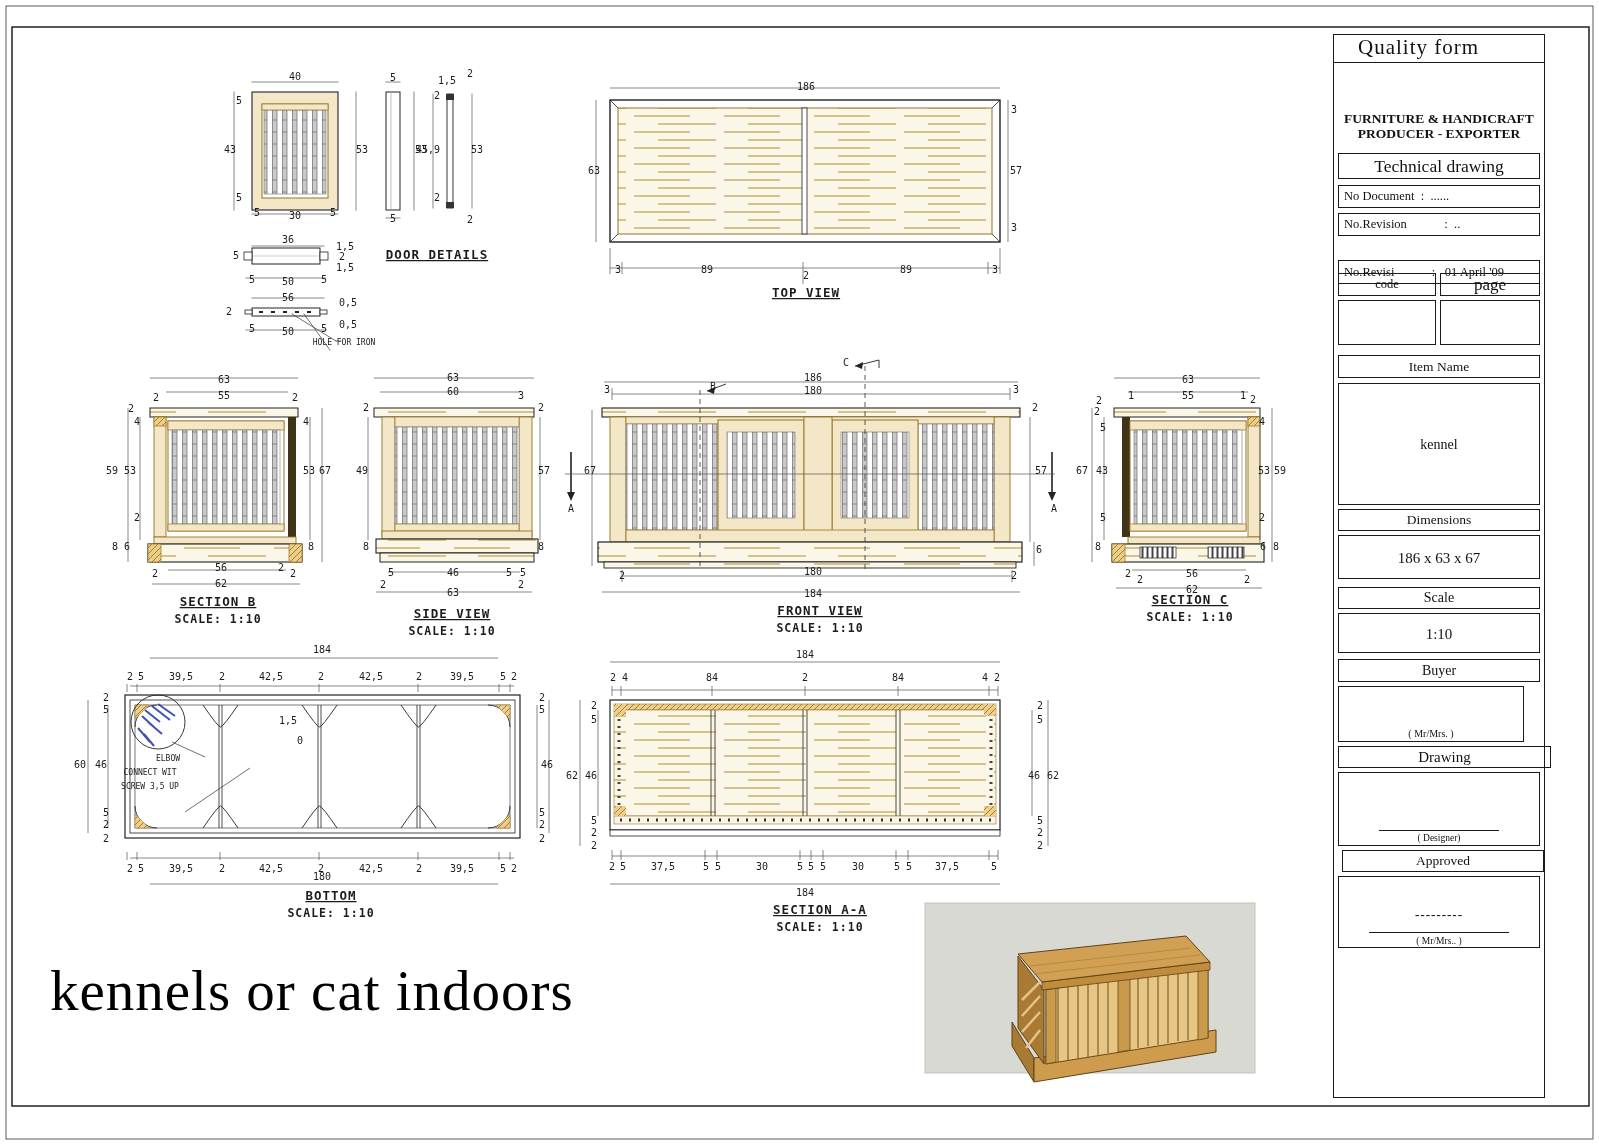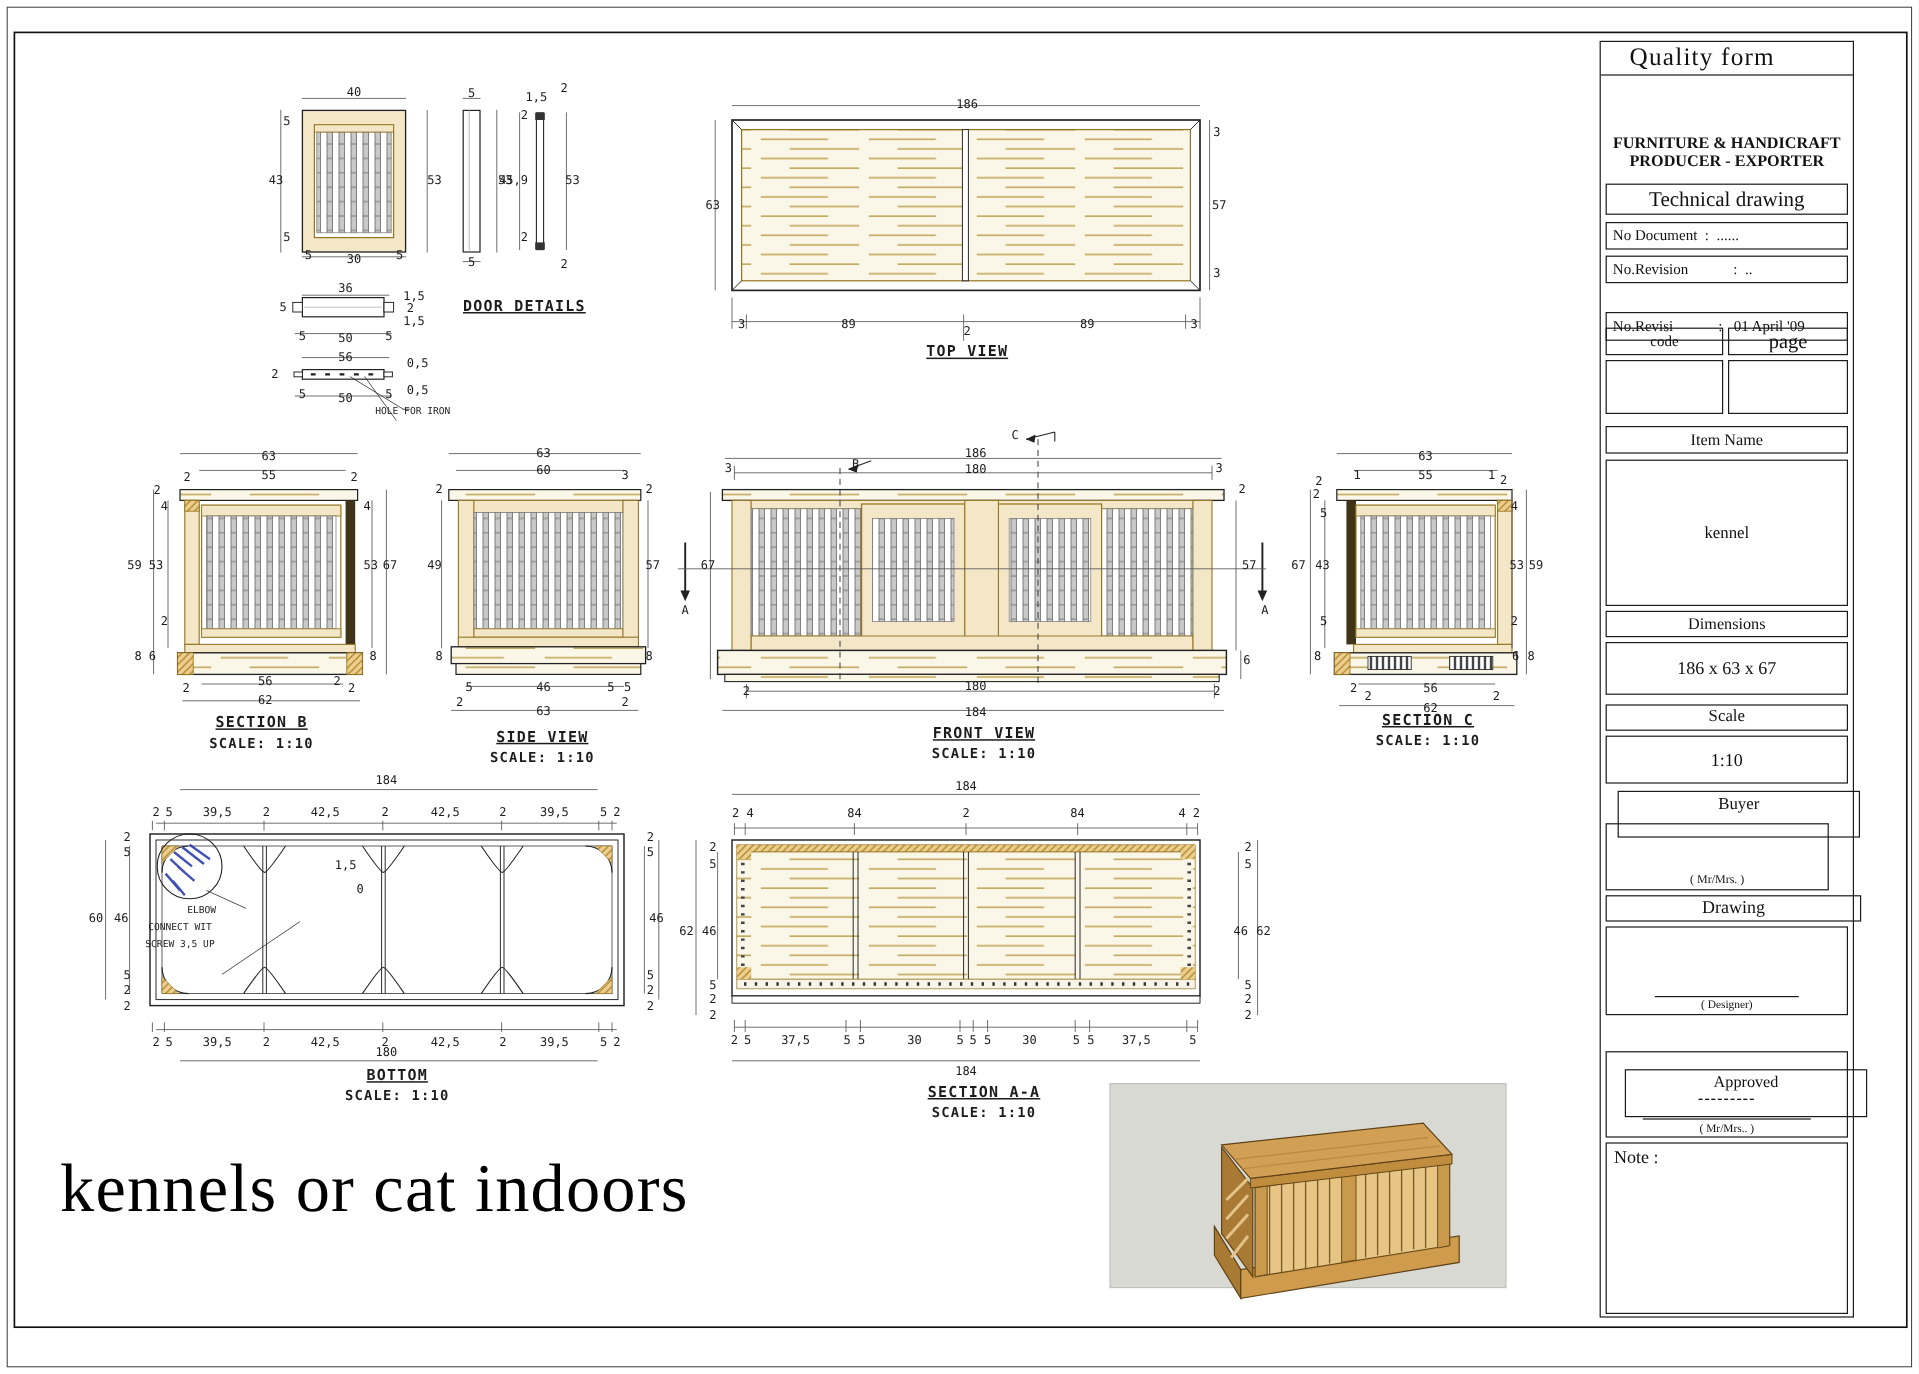--- a/index.html
+++ b/index.html
@@ -453,34 +453,33 @@
   <div class="tbrow bordered ctr" style="left:4px;top:238px;width:98px;height:23px;font-size:12.5px;line-height:21px;">code</div>
   <div class="tbrow bordered ctr" style="left:106px;top:238px;width:100px;height:23px;font-size:17px;line-height:21px;">page</div>
   <div class="tbrow bordered" style="left:4px;top:265px;width:98px;height:45px;"></div>
   <div class="tbrow bordered" style="left:106px;top:265px;width:100px;height:45px;"></div>
   <div class="tbrow bordered ctr" style="left:4px;top:320px;width:202px;height:23px;font-size:13.5px;line-height:21px;">Item Name</div>
   <div class="tbrow bordered ctr" style="left:4px;top:348px;width:202px;height:122px;font-size:14px;line-height:122px;text-align:center;">kennel</div>
   <div class="tbrow bordered ctr" style="left:4px;top:474px;width:202px;height:22px;font-size:13.5px;line-height:20px;">Dimensions</div>
   <div class="tbrow bordered ctr" style="left:4px;top:500px;width:202px;height:44px;font-size:15px;line-height:44px;">186 x 63 x 67</div>
   <div class="tbrow bordered ctr" style="left:4px;top:552px;width:202px;height:22px;font-size:14px;line-height:20px;">Scale</div>
   <div class="tbrow bordered ctr" style="left:4px;top:578px;width:202px;height:40px;font-size:15px;line-height:40px;">1:10</div>
-  <div class="tbrow bordered ctr" style="left:14px;top:624px;width:202px;height:39px;font-size:14px;line-height:21px;">Buyer</div>
+  <div class="tbrow bordered ctr" style="left:4px;top:624px;width:202px;height:23px;font-size:14px;line-height:21px;">Buyer</div>
   <div class="tbrow bordered" style="left:4px;top:651px;width:186px;height:56px;">
     <div class="ctr" style="position:absolute;bottom:2px;width:100%;font-size:10px;">( Mr/Mrs.  )</div>
   </div>
   <div class="tbrow bordered ctr" style="left:4px;top:711px;width:213px;height:22px;font-size:15px;line-height:20px;">Drawing</div>
   <div class="tbrow bordered" style="left:4px;top:737px;width:202px;height:74px;">
     <div style="position:absolute;bottom:14px;left:20%;width:60%;border-top:1px solid #1a1a1a;"></div>
     <div class="ctr" style="position:absolute;bottom:2px;width:100%;font-size:9.5px;margin-top:33px;">( Designer)</div>
   </div>
-  <div class="tbrow bordered ctr" style="left:20px;top:815px;width:202px;height:40px;font-size:13.5px;line-height:20px;margin-top:41px;">Approved</div>
+  <div class="tbrow bordered ctr" style="left:8px;top:815px;width:202px;height:22px;font-size:13.5px;line-height:20px;">Approved</div>
   <div class="tbrow bordered" style="left:4px;top:841px;width:202px;height:72px;">
     <div class="ctr" style="position:absolute;bottom:24px;width:100%;font-size:13px;font-weight:bold;letter-spacing:1px;">---------</div>
     <div style="position:absolute;bottom:14px;left:15%;width:70%;border-top:1px solid #1a1a1a;"></div>
     <div class="ctr" style="position:absolute;bottom:1px;width:100%;font-size:9.5px;">( Mr/Mrs..  )</div>
   </div>
-  <div class="tbrow bordered" style="left:4px;top:917px;width:202px;height:143px;font-size:15px;padding:4px 0 0 6px;">Note :</div>
 </div>
 
 
 <div class="heading">kennels or cat indoors</div>
 
 </div>
 
 </body></html>

